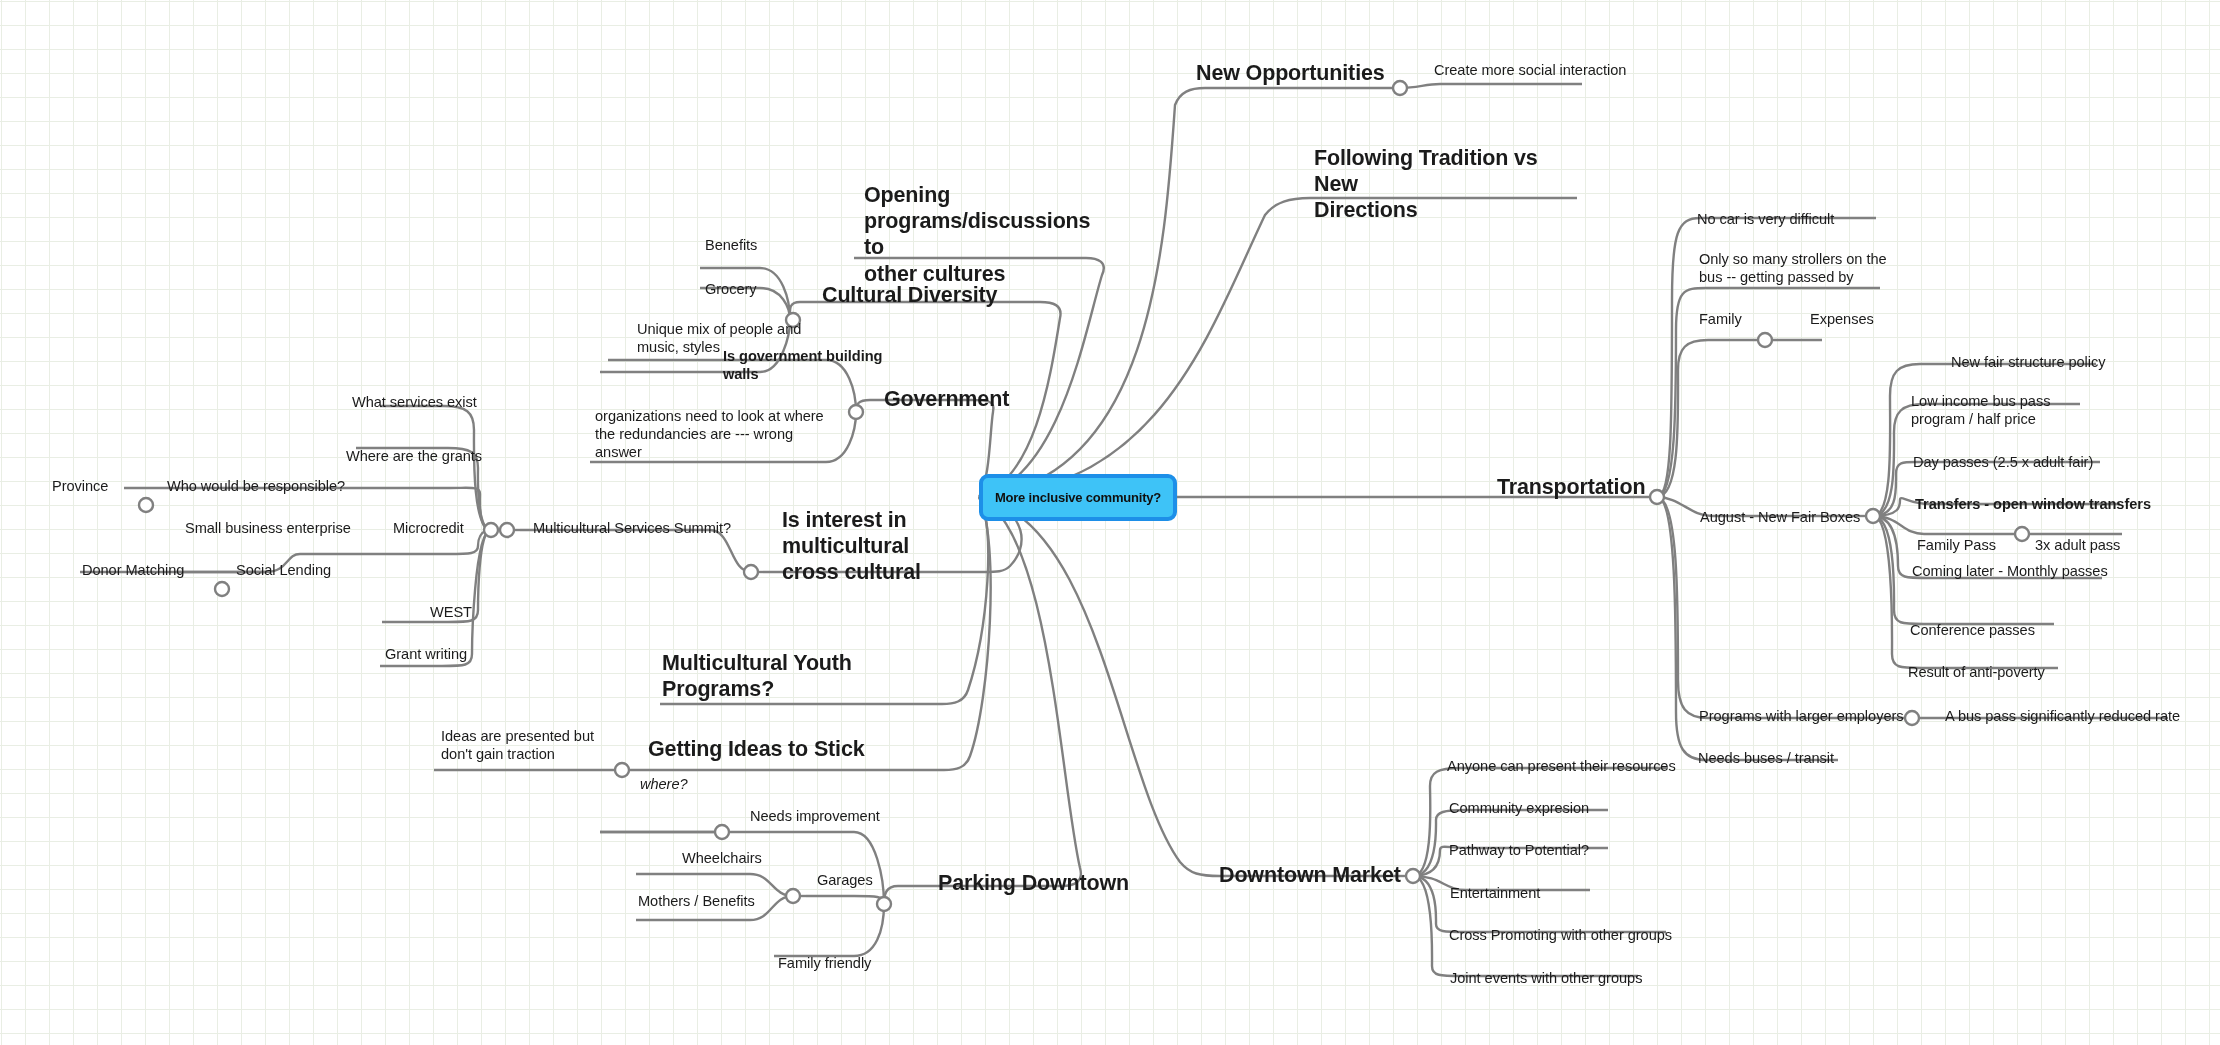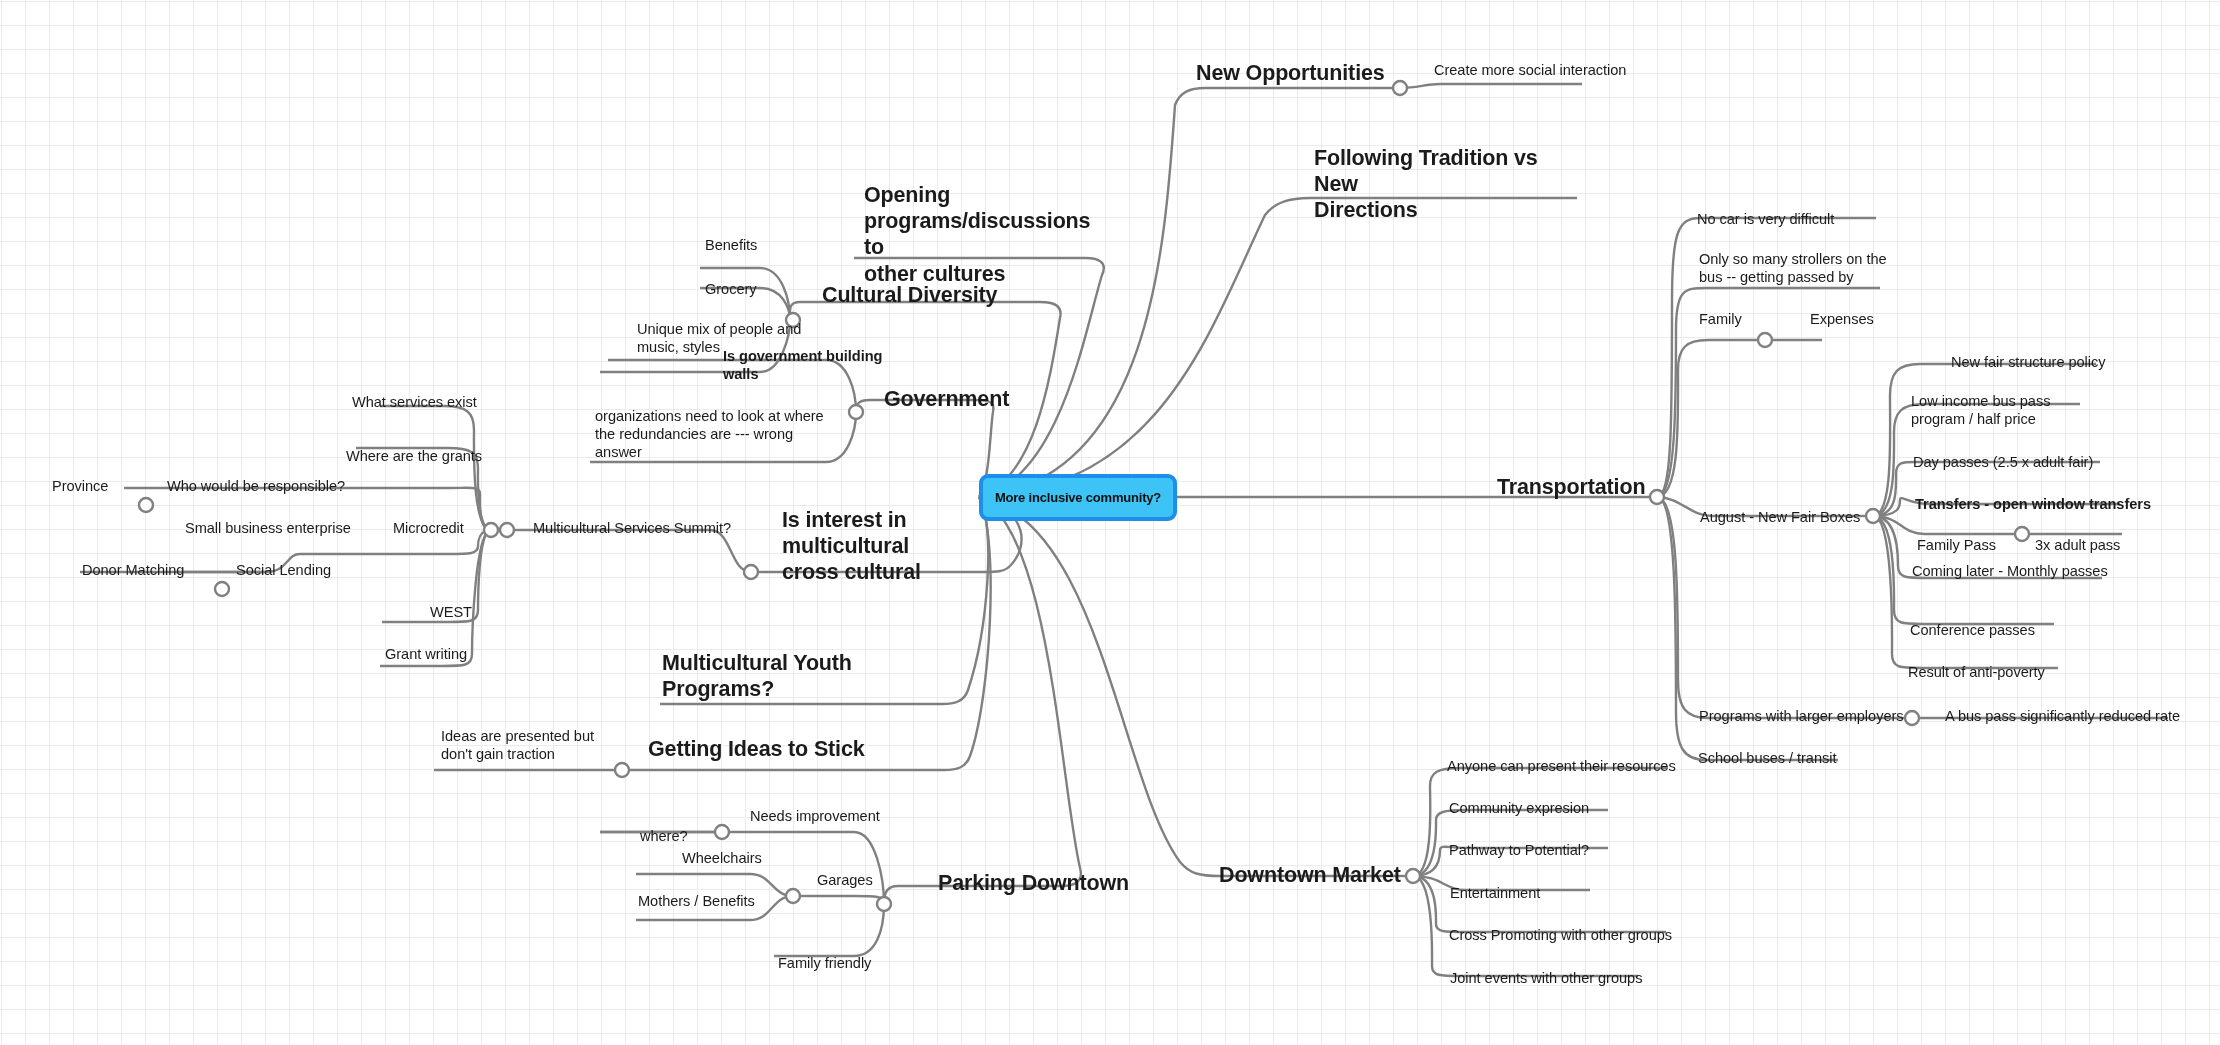--- a/index.html
+++ b/index.html
@@ -249,21 +249,21 @@
   <div class="lbl l2" style="left:430px; top:604px;">WEST</div>
   <div class="lbl l2" style="left:385px; top:646px;">Grant writing</div>
 
   <div class="lbl l1" style="left:662px; top:650px; width:220px;">Multicultural Youth
 Programs?</div>
 
   <div class="lbl l1" style="left:648px; top:736px;">Getting Ideas to Stick</div>
   <div class="lbl l2" style="left:441px; top:728px; width:200px;">Ideas are presented but
 don't gain traction</div>
 
-  <div class="lbl l2" style="left:640px; top:828px;">where?</div>
+  <div class="lbl l2" style="left:640px; top:776px;font-style:italic;">where?</div>
   <div class="lbl l2" style="left:750px; top:808px;">Needs improvement</div>
 
   <div class="lbl l2" style="left:682px; top:850px;">Wheelchairs</div>
   <div class="lbl l2" style="left:638px; top:893px;">Mothers / Benefits</div>
   <div class="lbl l2" style="left:817px; top:872px;">Garages</div>
   <div class="lbl l2" style="left:778px; top:935px;margin-top:20px;">Family friendly</div>
 
   <div class="lbl l1" style="left:938px; top:870px;">Parking Downtown</div>
 
   <div class="lbl l1" style="left:1219px; top:862px;">Downtown Market</div>
@@ -292,15 +292,15 @@
   <div class="lbl l2" style="left:1913px; top:454px;">Day passes (2.5 x adult fair)</div>
   <div class="lbl l2" style="left:1915px; top:496px;font-weight:bold;">Transfers - open window transfers</div>
   <div class="lbl l2" style="left:1917px; top:537px;">Family Pass</div>
   <div class="lbl l2" style="left:2035px; top:537px;">3x adult pass</div>
   <div class="lbl l2" style="left:1912px; top:563px;">Coming later - Monthly passes</div>
   <div class="lbl l2" style="left:1910px; top:622px;">Conference passes</div>
   <div class="lbl l2" style="left:1908px; top:664px;">Result of anti-poverty</div>
 
   <div class="lbl l2" style="left:1699px; top:708px;">Programs with larger employers</div>
   <div class="lbl l2" style="left:1945px; top:708px;">A bus pass significantly reduced rate</div>
-  <div class="lbl l2" style="left:1698px; top:750px;">School buses / transit</div>
+  <div class="lbl l2" style="left:1698px; top:750px;">Needs buses / transit</div>
 
 </div>
 
 </body></html>

